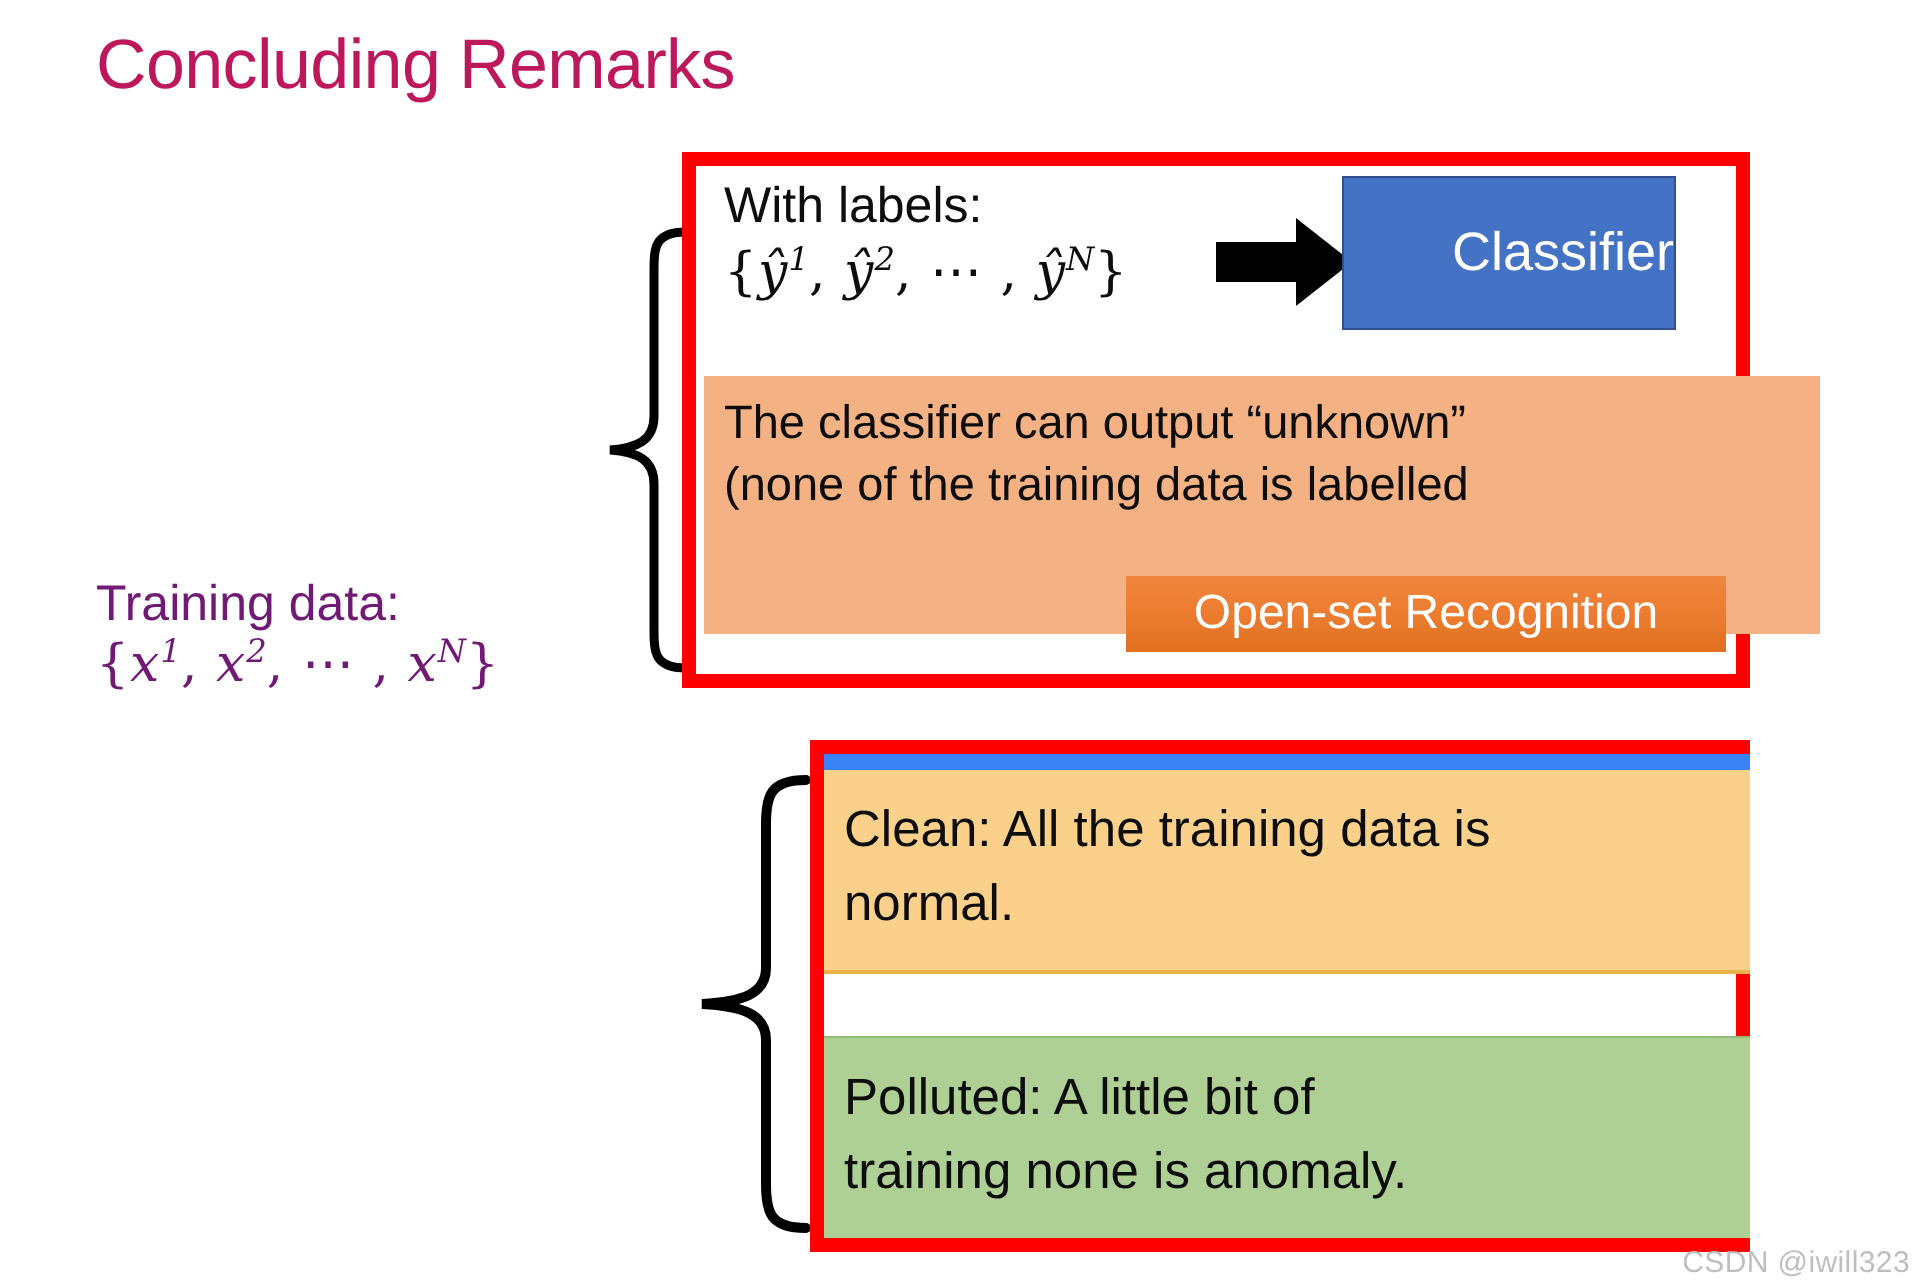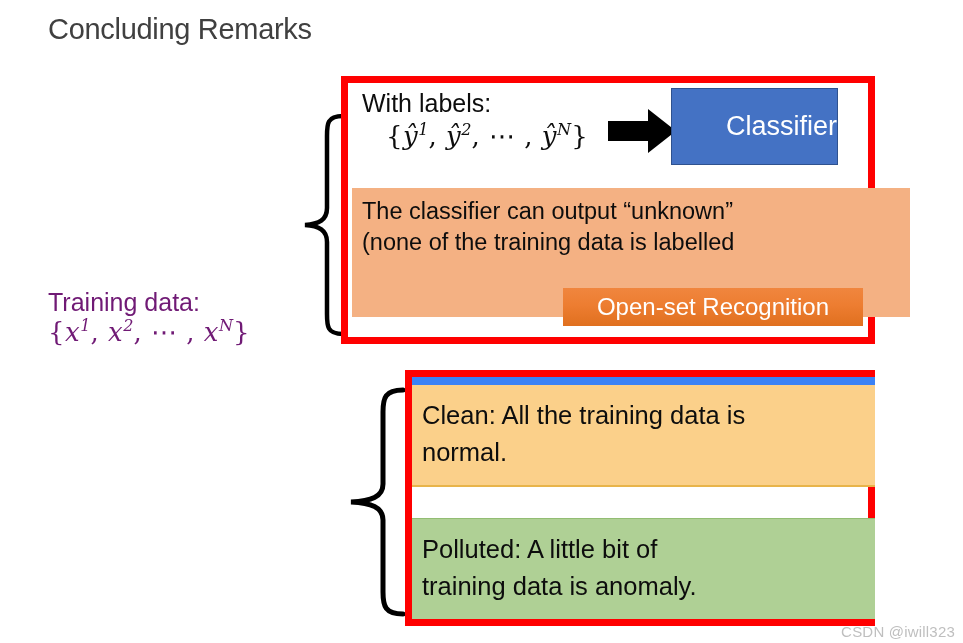--- a/index.html
+++ b/index.html
@@ -12,23 +12,23 @@
   #slide {
     position: relative;
     width: 963px; height: 643px;
     background: #ffffff;
   }
 
   
   .slide-title {
     position: absolute;
     left: 48px; top: 12px;
-    font-size: 29px;
+    font-size: 35px;
     font-weight: 300;
-    color: #404040;
+    color: #be185d;
     letter-spacing: -0.3px;
     line-height: 1.2;
     white-space: nowrap;
   }
 
   
   .training-label {
     position: absolute;
     left: 48px; top: 288px;
     font-size: 25px;
@@ -69,21 +69,21 @@
 
   
   .with-labels-text {
     position: absolute;
     left: 362px; top: 88px;
     font-size: 25px;
     color: #0d0d0d;
     line-height: 1.2;
     white-space: nowrap;
   }
-  .with-labels-text .mathline { display: block; margin-top: 2px; margin-left: 24px; }
+  .with-labels-text .mathline { display: block; margin-top: 2px; }
 
   
   .arrow {
     position: absolute;
     left: 606px; top: 108px;
     width: 72px; height: 46px;
   }
 
   
   .classifier-box {
@@ -224,18 +224,18 @@
 
   <div class="red-box" id="red-box-bot"></div>
 
   <div class="clean-box">
     <p>Clean: All the training data is</p>
     <p>normal.</p>
   </div>
 
   <div class="polluted-box">
     <p>Polluted: A little bit of</p>
-    <p>training data is anomaly.</p>
+    <p>training none is anomaly.</p>
   </div>
 
   <div class="watermark">CSDN @iwill323</div>
 
 </div>
 
 </body></html>

